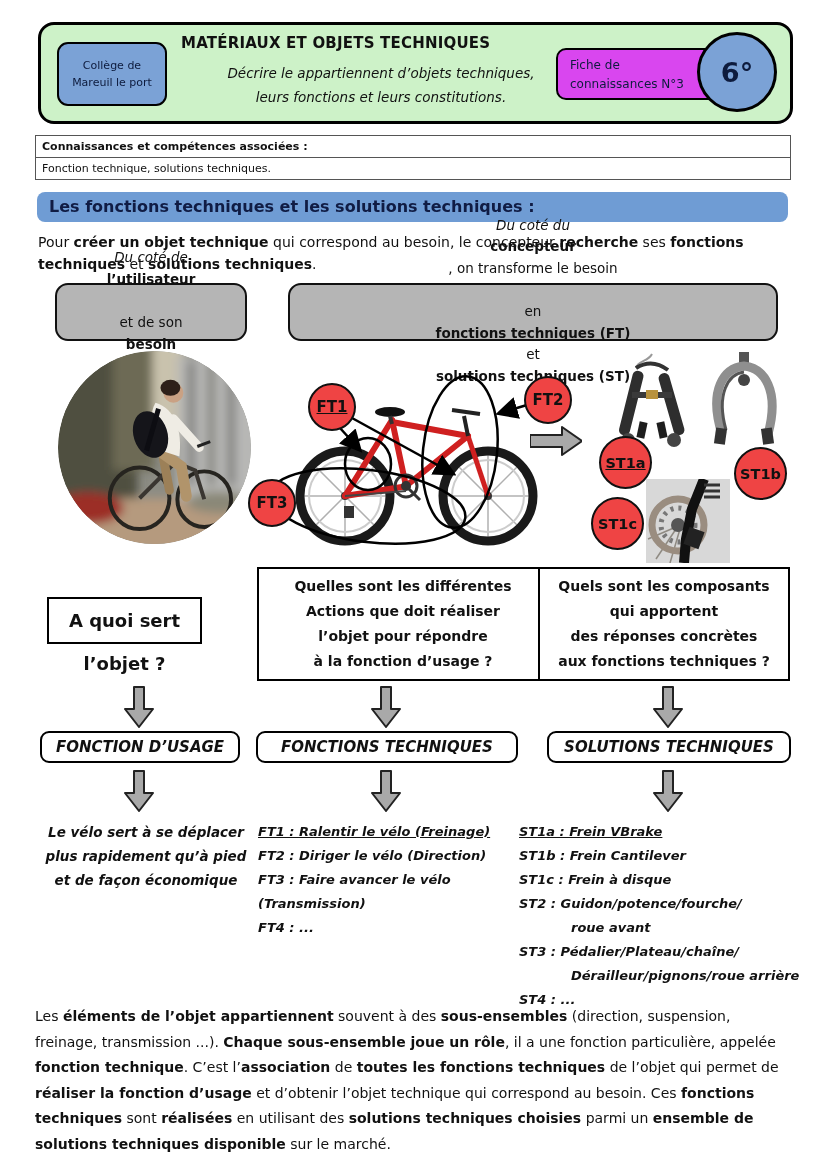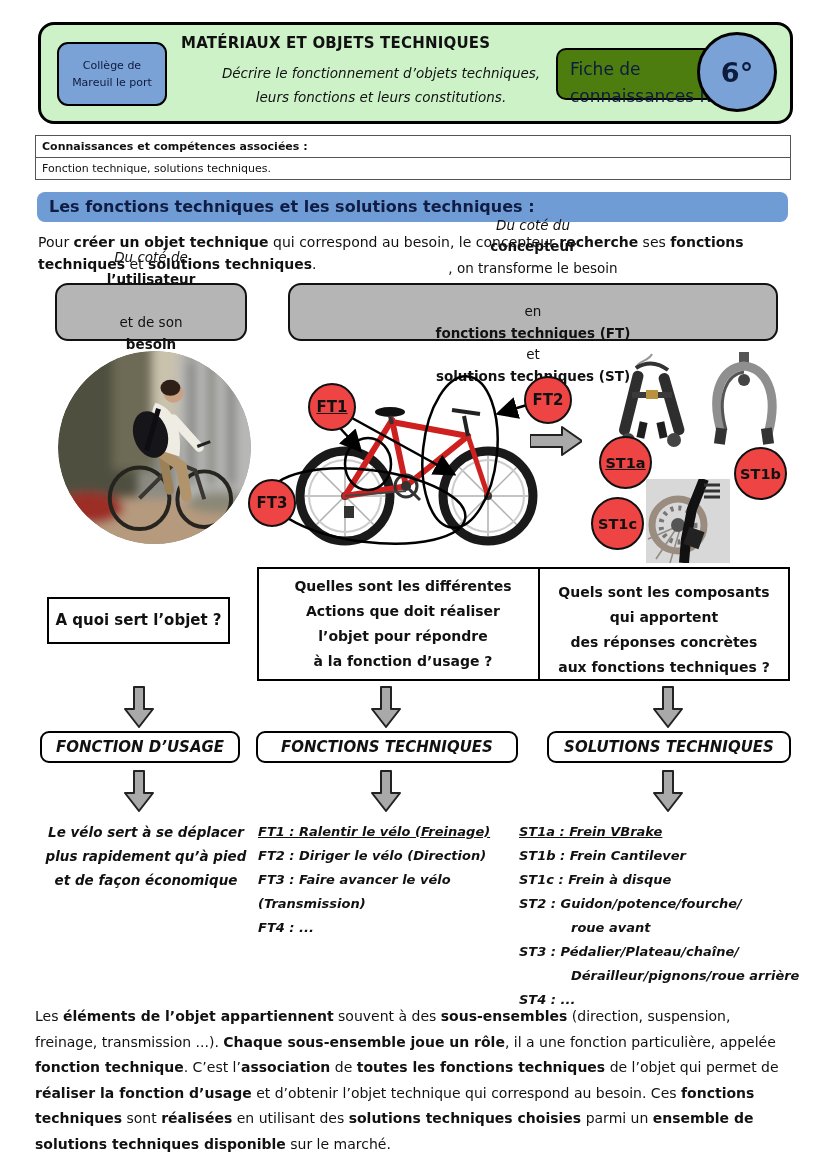--- a/index.html
+++ b/index.html
@@ -11,22 +11,22 @@
   
   .header-box{position:absolute;left:38px;top:22px;width:749px;height:96px;
               background:#cdf2c8;border:3px solid #000;border-radius:16px;}
   .school-box{position:absolute;left:16px;top:17px;width:106px;height:60px;background:#7ba2d6;
               border:2px solid #000;border-radius:11px;display:flex;align-items:center;justify-content:center;
               text-align:center;font-size:11px;line-height:1.55;color:#0d1b3d;}
   .header-title{position:absolute;left:140px;top:9px;width:400px;text-align:left;
                 font-weight:bold;font-size:15px;letter-spacing:.2px;}
   .header-subtitle{position:absolute;left:140px;top:36px;width:400px;text-align:center;
                    font-style:italic;font-size:13.5px;line-height:1.8;}
-  .fiche-box{position:absolute;left:515px;top:23px;width:184px;height:52px;background:#4d7c0f;
-             border:2px solid #000;border-radius:10px;font-size:17px;line-height:1.6;
+  .fiche-box{position:absolute;left:515px;top:23px;width:184px;height:52px;background:#d946ef;
+             border:2px solid #000;border-radius:10px;font-size:12px;line-height:1.6;
              padding:6px 0 0 12px;box-sizing:border-box;color:#0d1b3d;}
   .grade-circle{position:absolute;left:656px;top:7px;width:80px;height:80px;border-radius:50%;
                 background:#7ba2d6;border:3px solid #000;box-sizing:border-box;display:flex;
                 align-items:center;justify-content:center;font-size:27px;font-weight:bold;color:#0d1b3d;}
 
   
   .skills-table{position:absolute;left:35px;top:135px;width:756px;border:1px solid #555;box-sizing:border-box;}
   .skills-head{border-bottom:1px solid #555;font-weight:bold;font-size:11px;padding:4px 6px;}
   .skills-row{font-size:11px;padding:4px 6px;}
 
@@ -55,23 +55,23 @@
   .ft1{left:308px;top:383px}.ft2{left:524px;top:376px}.ft3{left:248px;top:479px}
   .st1a{left:599px;top:436px}.st1b{left:734px;top:447px}.st1c{left:591px;top:497px}
   .right-arrow{position:absolute;left:530px;top:426px;width:52px;height:30px;}
   .vbrake-img{position:absolute;left:608px;top:352px;width:88px;height:102px;}
   .caliper-img{position:absolute;left:698px;top:350px;width:92px;height:102px;}
   .disc-img{position:absolute;left:646px;top:479px;width:84px;height:84px;}
 
   
   .q-box{position:absolute;background:#fff;border:2px solid #000;font-weight:bold;
          text-align:center;box-sizing:border-box;}
-  .q1{left:47px;top:597px;width:183px;height:47px;font-size:15px;line-height:43px;}
+  .q1{left:47px;top:597px;width:155px;height:47px;font-size:18px;line-height:43px;}
   .q2{left:257px;top:567px;width:292px;height:114px;font-size:14px;line-height:25px;padding-top:5px;}
-  .q3{left:538px;top:567px;width:252px;height:114px;font-size:14px;line-height:25px;padding-top:11px;}
+  .q3{left:538px;top:567px;width:252px;height:114px;font-size:14px;line-height:25px;padding-top:5px;}
 
   .down-arrow{position:absolute;width:30px;height:42px;}
 
   
   .cat-box{position:absolute;top:731px;height:32px;background:#fff;border:2px solid #000;border-radius:9px;
            box-sizing:border-box;display:flex;align-items:center;justify-content:center;
            font-style:italic;font-weight:bold;font-size:15px;}
   .cat1{left:40px;width:200px}.cat2{left:256px;width:262px}.cat3{left:547px;width:244px}
 
   
@@ -85,21 +85,21 @@
 <body>
 
 <div class="page">
 
   <div class="header-box">
     <div class="school-box">
       <div><span>Collège de</span><br><span>Mareuil le port</span></div>
     </div>
     <div class="header-title">MATÉRIAUX ET OBJETS TECHNIQUES</div>
     <div class="header-subtitle">
-      <span>Décrire le fonctionnement d’objets techniques,</span><br><span>leurs fonctions et leurs constitutions.</span>
+      <span>Décrire le appartiennent d’objets techniques,</span><br><span>leurs fonctions et leurs constitutions.</span>
     </div>
     <div class="fiche-box">
       <span>Fiche de</span><br><span>connaissances N°3</span>
     </div>
     <div class="grade-circle">6°</div>
   </div>
 
   <div class="skills-table">
     <div class="skills-head">Connaissances et compétences associées :</div>
     <div class="skills-row">Fonction technique, solutions techniques.</div>

